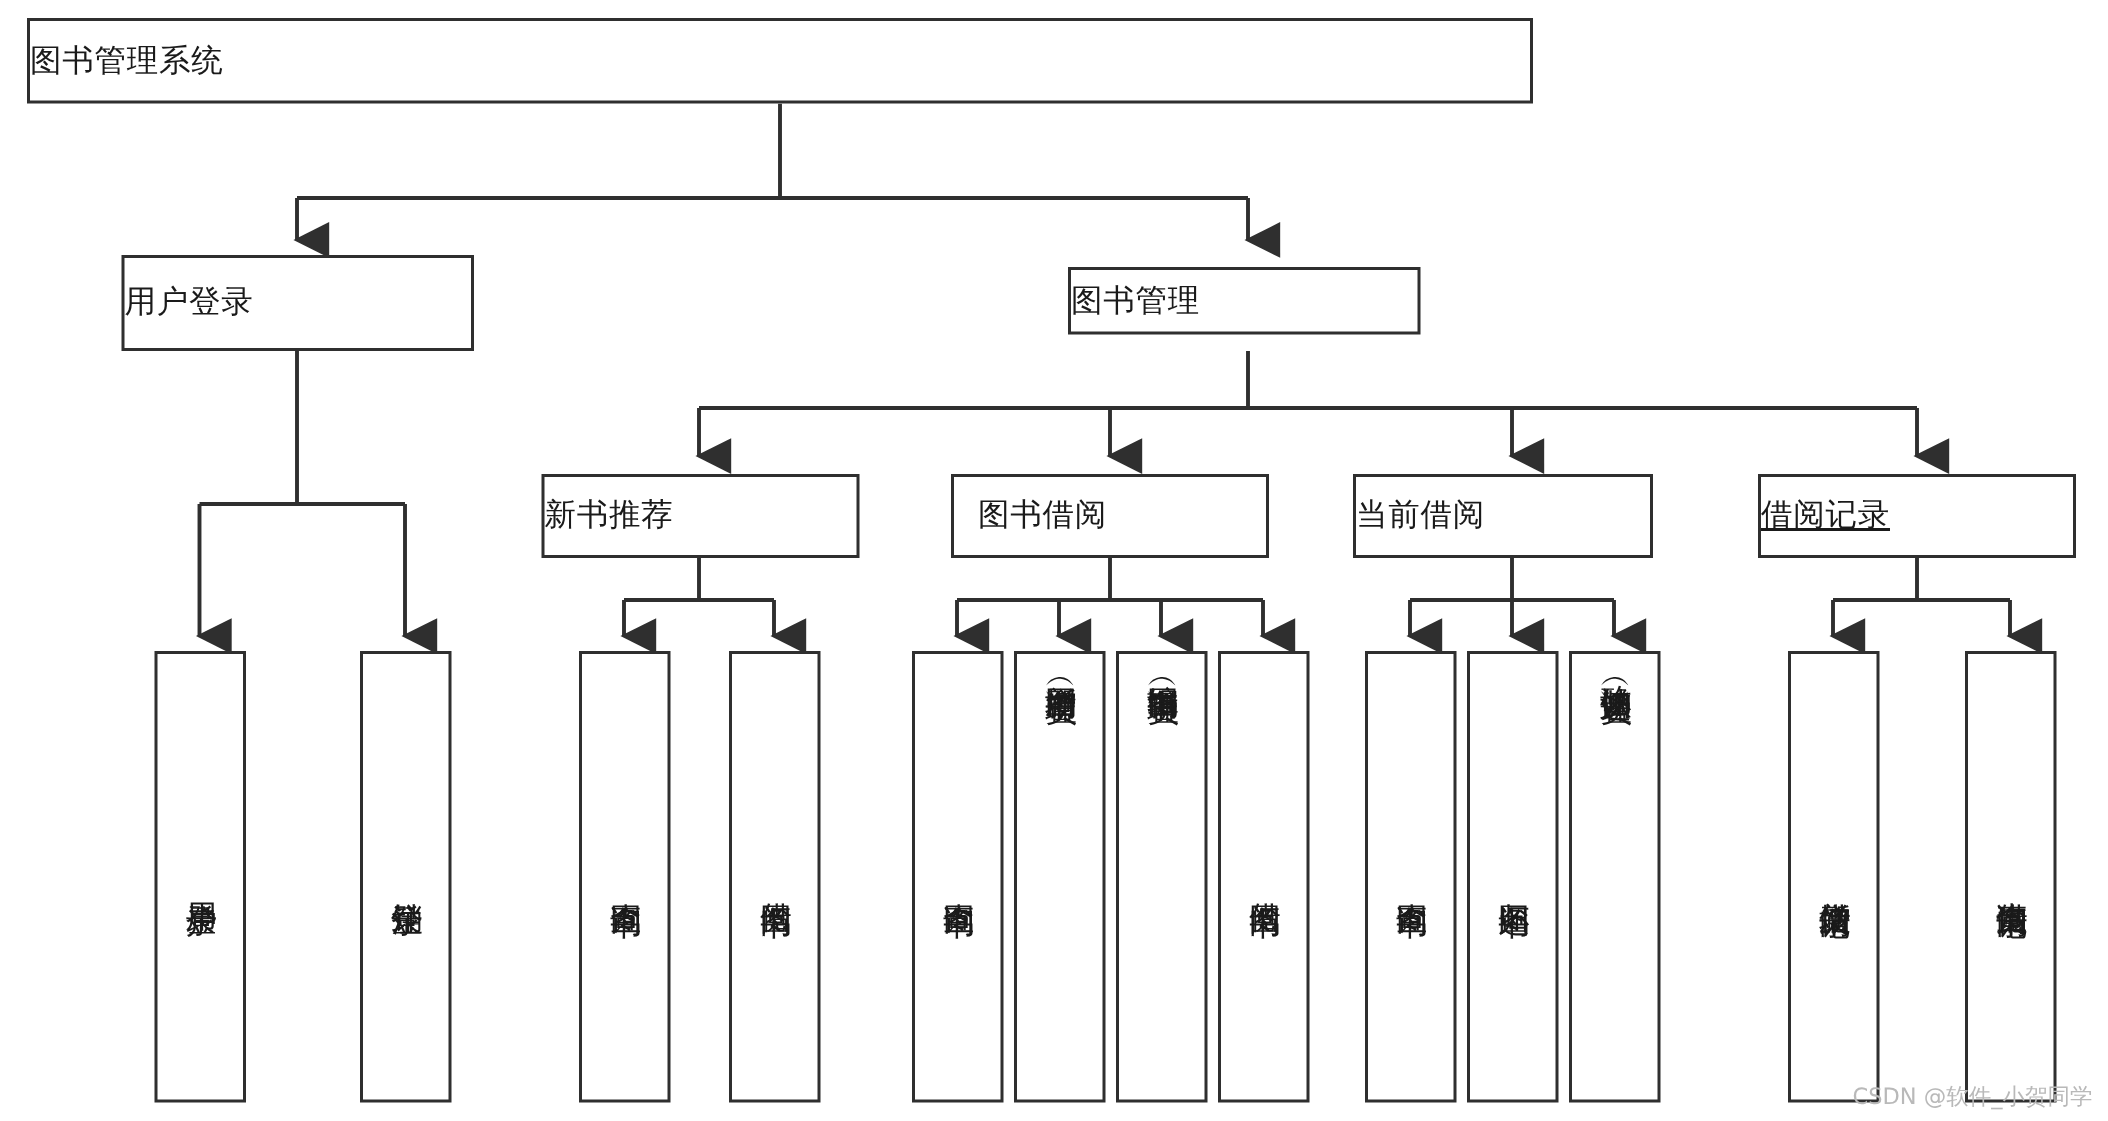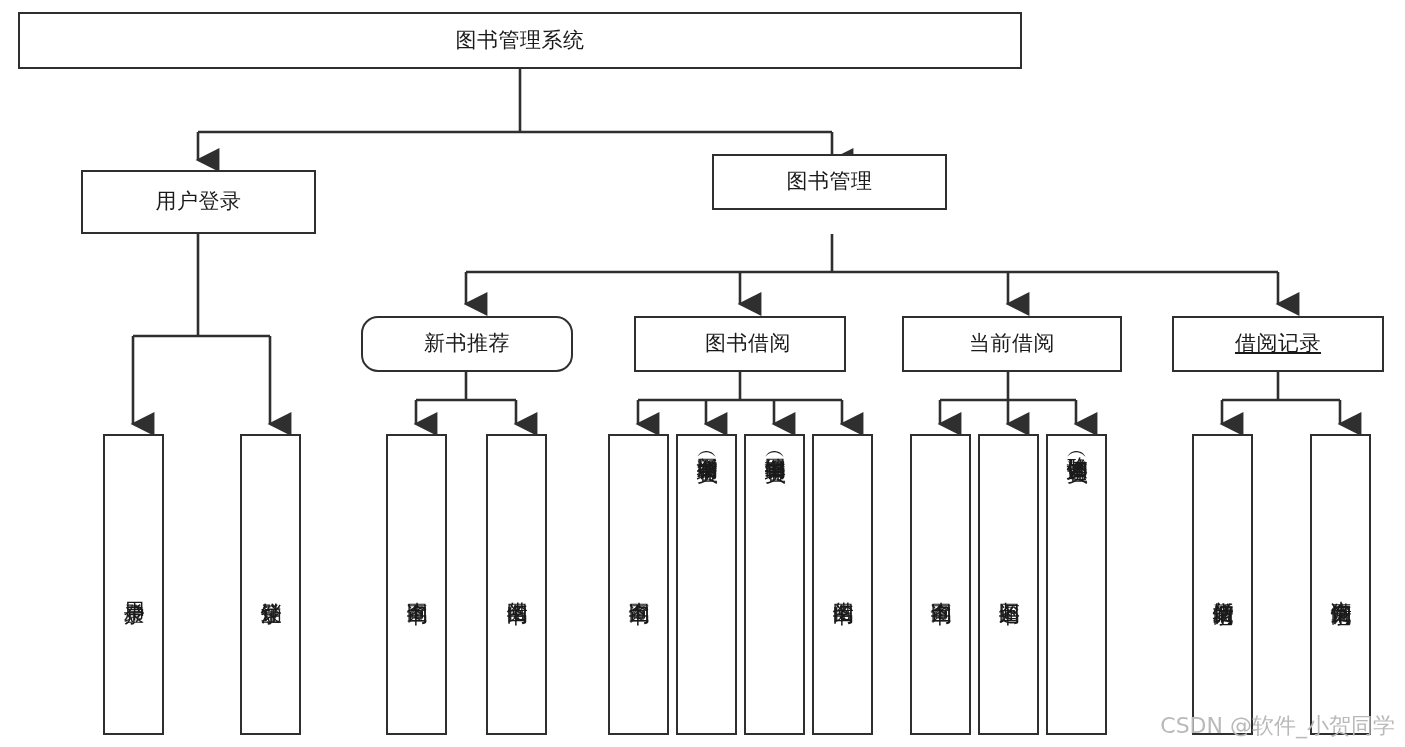--- a/index.html
+++ b/index.html
@@ -26,21 +26,20 @@
     width: 1405px;
     height: 747px;
     pointer-events: none;
   }
   .node {
     position: absolute;
     border: 2px solid #2f2f2f;
     background: #ffffff;
     display: flex;
     align-items: center;
-    justify-content: center;
     color: #1a1a1a;
     z-index: 2;
   }
   .node-h .label {
     font-size: 21px;
     line-height: 1.1;
     letter-spacing: 0.5px;
     white-space: nowrap;
   }
   .node-v {
@@ -61,21 +60,21 @@
     margin-top: auto;
     margin-bottom: auto;
   }
   .node-v {
     flex-direction: column;
   }
   .watermark {
     position: absolute;
     right: 10px;
     bottom: 6px;
-    font-size: 22px;
+    font-size: 15px;
     color: #b9b9b9;
     z-index: 5;
     white-space: nowrap;
     pointer-events: none;
     text-align: right;
   }
 </style>
 </head>
 <body>
 
@@ -132,33 +131,33 @@
   </svg>
 
   <div class="node node-h" style="left:18px; top:12px; width:1004px; height:57px;">
     <span class="label">图书管理系统</span>
   </div>
 
   <div class="node node-h" style="left:81px; top:170px; width:235px; height:64px;">
     <span class="label">用户登录</span>
   </div>
 
-  <div class="node node-h" style="left:712px; top:154px; width:235px; height:56px;">
+  <div class="node node-h" style="left:712px; top:178px; width:235px; height:45px;">
     <span class="label">图书管理</span>
   </div>
 
-  <div class="node node-h" style="left:361px; top:316px; width:212px; height:56px;border-radius:17px;">
+  <div class="node node-h" style="left:361px; top:316px; width:212px; height:56px;">
     <span class="label">新书推荐</span>
   </div>
 
   <div class="node node-h" style="left:634px; top:316px; width:212px; height:56px;padding-left:16px;">
     <span class="label">图书借阅</span>
   </div>
 
-  <div class="node node-h" style="left:902px; top:316px; width:220px; height:56px;">
+  <div class="node node-h" style="left:902px; top:316px; width:200px; height:56px;">
     <span class="label">当前借阅</span>
   </div>
 
   <div class="node node-h" style="left:1172px; top:316px; width:212px; height:56px;text-decoration:underline;">
     <span class="label">借阅记录</span>
   </div>
 
   <div class="node node-v center" style="left:103px; top:434px; width:61px; height:301px;">
     <span class="label">用户登录</span>
   </div>

